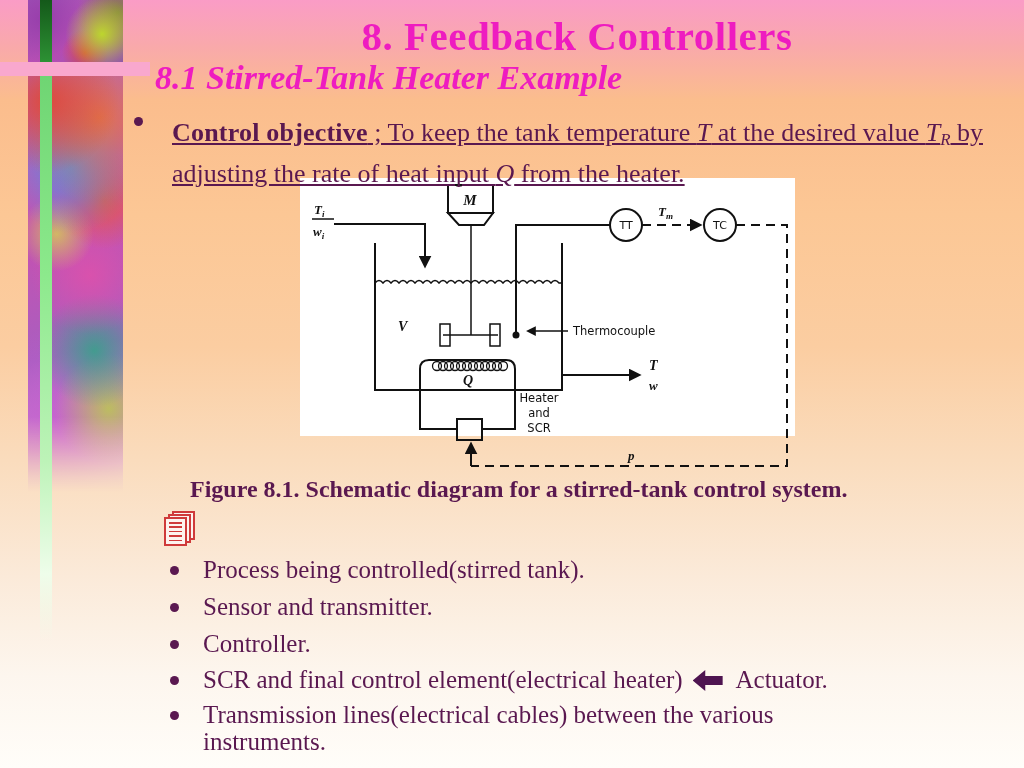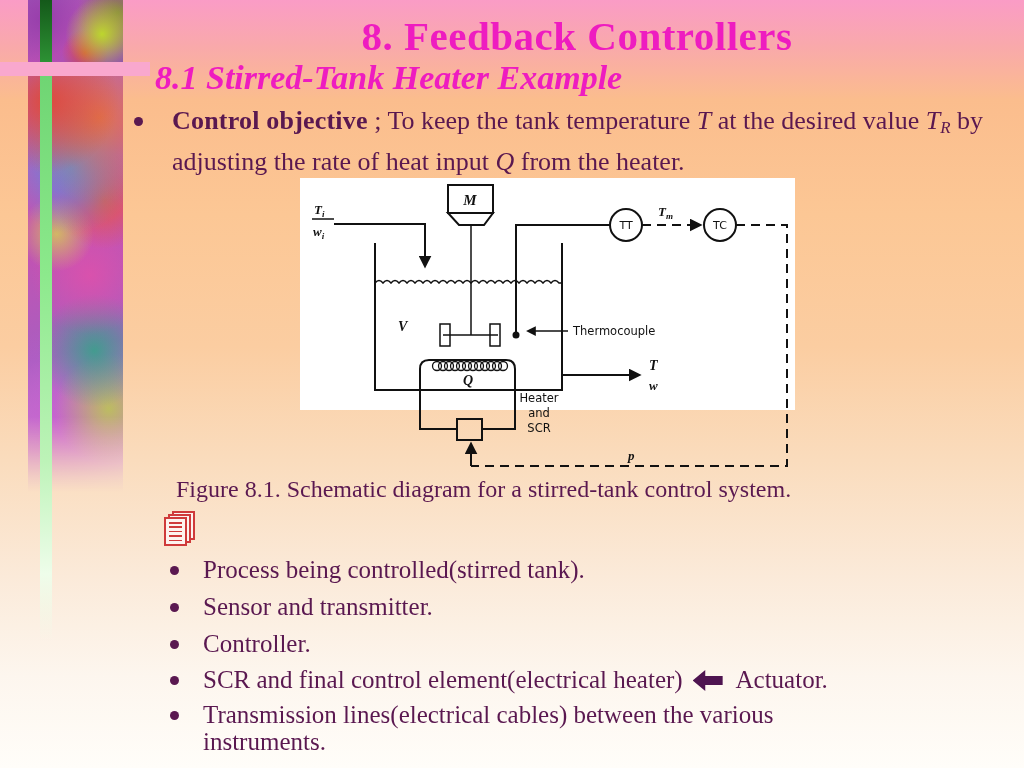--- a/index.html
+++ b/index.html
@@ -55,33 +55,33 @@
   .subtitle{
     position:absolute;left:155px;top:59px;z-index:5;
     font-size:34px;font-weight:bold;color:#ee1cc0;font-style:italic;
   }
   
   .obj-bullet{
     position:absolute;left:134px;top:117px;width:9px;height:9px;border-radius:50%;
     background:#5a1850;z-index:5;
   }
   .objective{
-    position:absolute;left:172px;top:104px;width:835px;z-index:5;
-    font-size:26px;line-height:34px;color:#5a1850;
+    position:absolute;left:172px;top:116px;width:835px;z-index:5;
+    font-size:26px;line-height:34px;color:#5a1850;text-decoration:underline;
   }
   .objective b{letter-spacing:.2px;}
   .math{font-style:italic;font-family:"Liberation Serif","DejaVu Serif",serif;}
   .sub{font-size:.65em;font-style:italic;vertical-align:-4px;}
   
   .figure-box{
-    position:absolute;left:300px;top:178px;width:495px;height:232px;background:#ffffff;z-index:4;
+    position:absolute;left:300px;top:178px;width:495px;height:258px;background:#ffffff;z-index:4;
   }
   .fig-caption{
-    position:absolute;left:176px;top:476px;z-index:5;
-    font-size:24px;color:#5a1850;
+    position:absolute;left:190px;top:476px;z-index:5;
+    font-size:24px;color:#5a1850;font-weight:bold;
   }
   
   .pages-icon{position:absolute;left:163px;top:511px;width:32px;height:36px;z-index:5;}
   .pages-icon .pg{position:absolute;width:19px;height:25px;border:2px solid #cf3a3a;background:#fdf3ef;}
   .pages-icon .p3{right:0;top:0;}
   .pages-icon .p2{right:4px;top:3px;}
   .pages-icon .p1{right:8px;top:6px;
     background-image:repeating-linear-gradient(180deg,#cf3a3a 0 1.6px,rgba(0,0,0,0) 1.6px 4.4px);
     background-size:13px 20px;background-position:3px 3px;background-repeat:no-repeat;}
   .comp-heading{

